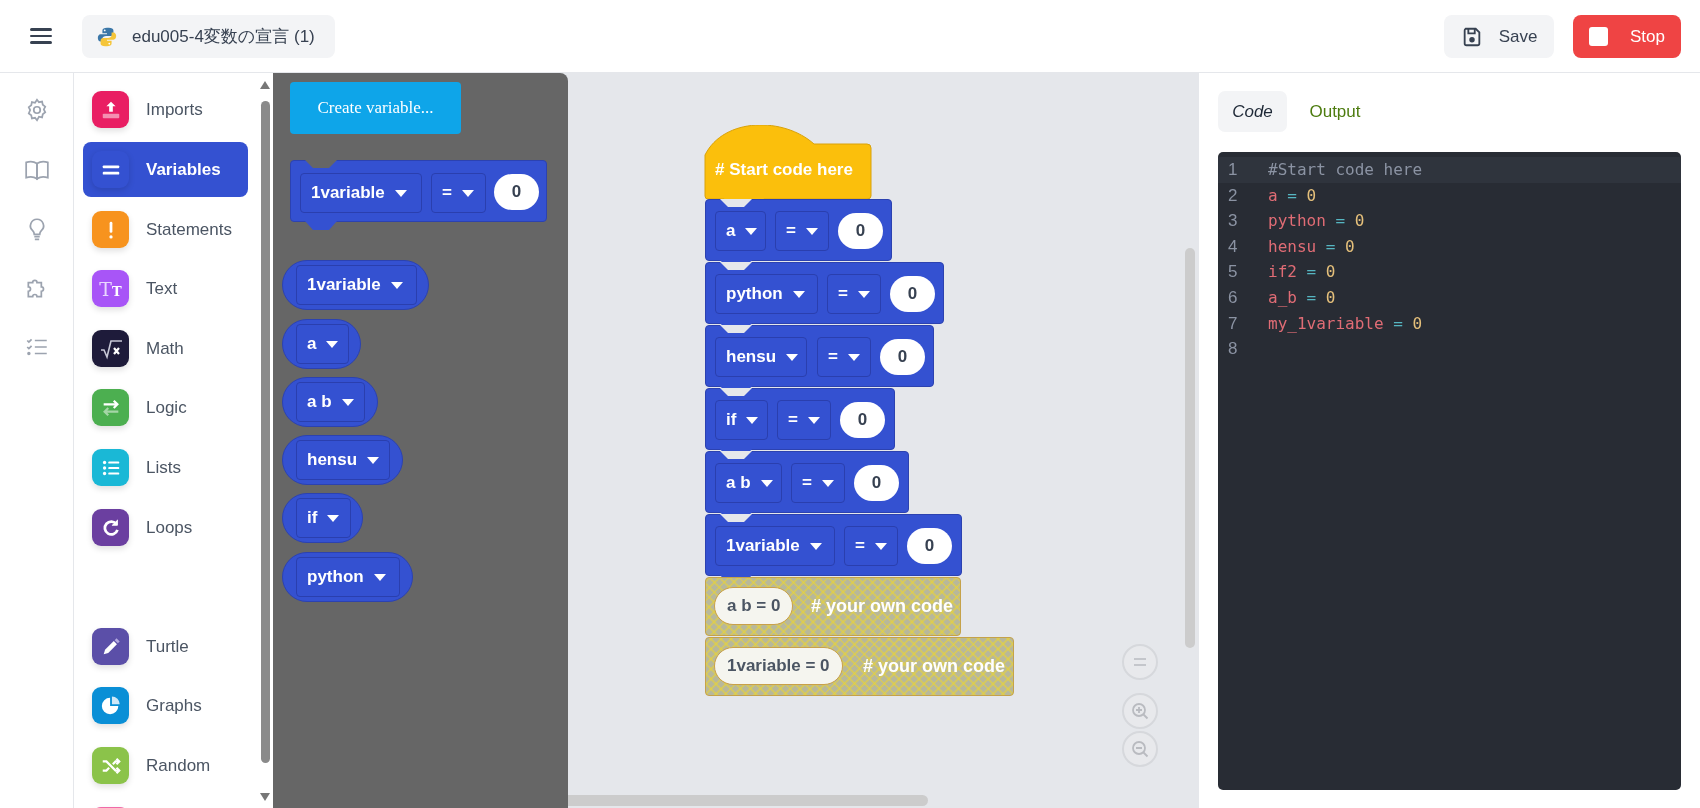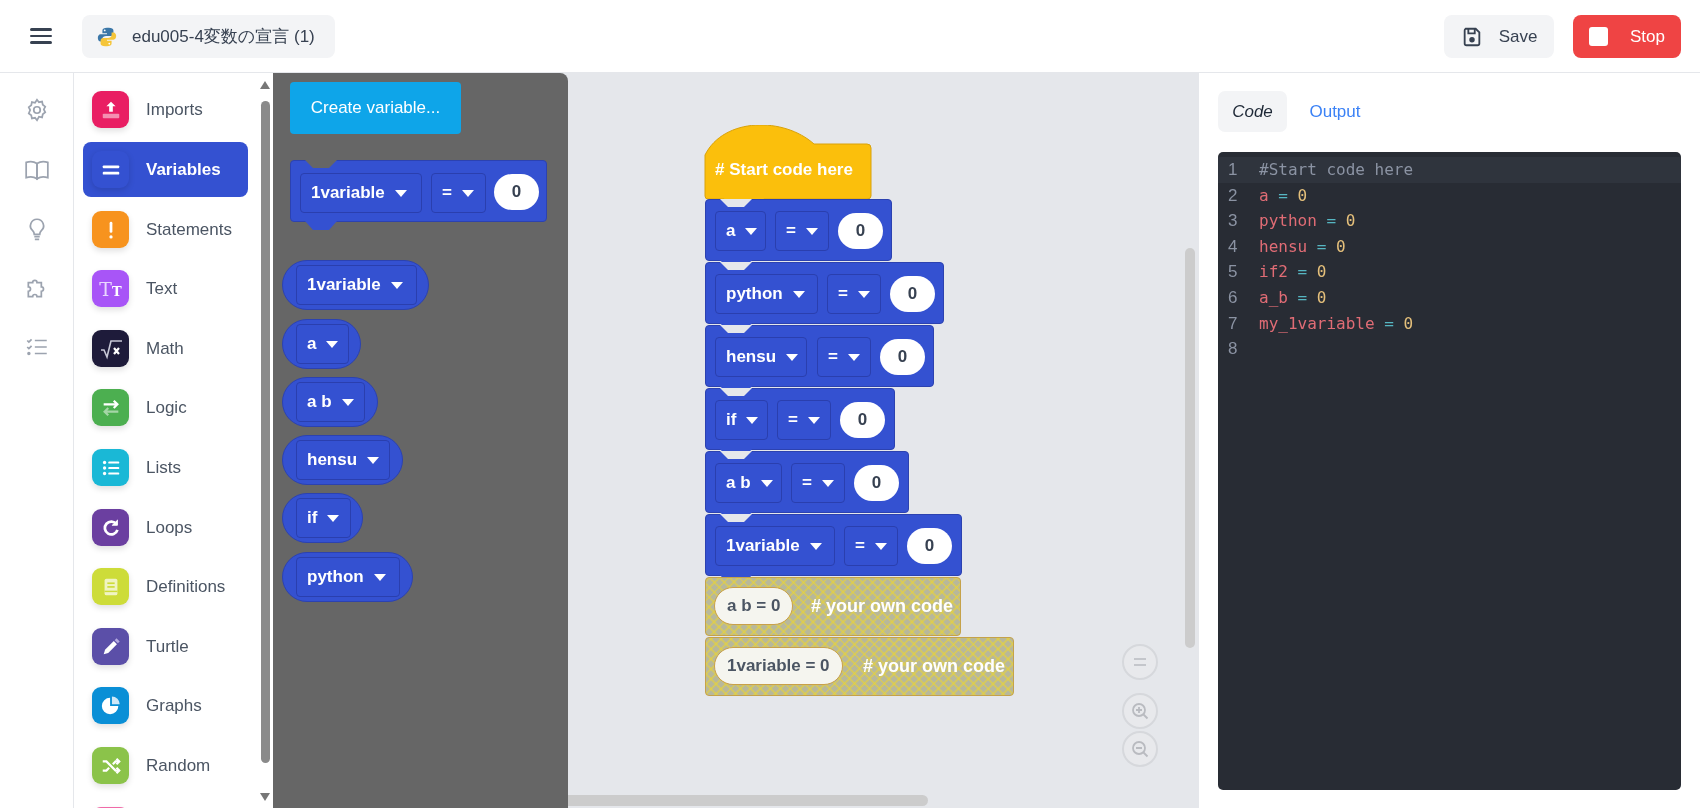--- a/index.html
+++ b/index.html
@@ -24,21 +24,21 @@
   .cat .lbl { margin-left: 17px; font-size: 17px; color: #4b5563; }
   .cat.active .lbl { color: #fff; }
 
   .cat-scroll { position: absolute; left: 258px; top: 73px; width: 15px; height: 735px; background: #fff; }
   .cat-scroll .thumb { position: absolute; left: 3px; top: 28px; width: 9px; height: 662px; background: #8a8a8a; border-radius: 5px; }
   .cat-scroll .up { position: absolute; left: 2px; top: 8px; width: 0; height: 0; border-left: 5px solid transparent; border-right: 5px solid transparent; border-bottom: 8px solid #777; }
   .cat-scroll .down { position: absolute; left: 2px; top: 720px; width: 0; height: 0; border-left: 5px solid transparent; border-right: 5px solid transparent; border-top: 8px solid #777; }
 
   .workspace { position: absolute; left: 273px; top: 73px; width: 926px; height: 735px; background: #e5e7eb; overflow: hidden; }
   .flyout { position: absolute; left: 0; top: 0; width: 295px; height: 735px; background: #666666; border-radius: 0 8px 0 0; }
-  .create-var { position: absolute; left: 17px; top: 9px; width: 171px; height: 52px; background: #0ea5e9; border-radius: 4px; color: #fff; font-size: 17px; display: flex; align-items: center; justify-content: center; cursor: pointer; }
+  .create-var { position: absolute; left: 17px; top: 9px; width: 171px; height: 52px; background: #0ea5e9; border-radius: 4px; color: #fff; font-size: 17px; display: flex; align-items: center; justify-content: center; cursor: pointer; font-family: Liberation Serif, serif; }
 
   .blk { position: absolute; background: #3451d1; border: 1px solid #2c42b0; }
   .stmt { border-radius: 4px; }
   .stmt::before { content: ""; position: absolute; left: 14px; top: -1px; width: 32px; height: 8px; background: #e5e7eb; clip-path: polygon(0 0, 100% 0, 75% 100%, 25% 100%); }
   .flyout .stmt::before { background: #666666; }
   .stmt::after { content: ""; position: absolute; left: 14px; bottom: -9px; width: 32px; height: 9px; background: #3451d1; clip-path: polygon(0 0, 100% 0, 75% 100%, 25% 100%); }
   .pill { border-radius: 26px; }
   .field { position: absolute; border: 1px solid #2a3fae; border-radius: 4px; color: #fff; font-weight: bold; font-size: 17px; display: flex; align-items: center; padding-left: 10px; cursor: pointer; }
   .field .tri { display: inline-block; margin-left: 10px; width: 0; height: 0; border-left: 6px solid transparent; border-right: 6px solid transparent; border-top: 7px solid #fff; }
   .num { position: absolute; background: #fff; border-radius: 20px; color: #374151; font-weight: bold; font-size: 17px; display: flex; align-items: center; justify-content: center; cursor: text; }
@@ -49,27 +49,27 @@
     background-color: #b8b89a;
     background-image: repeating-linear-gradient(45deg, rgba(230,210,60,0.55) 0 2px, transparent 2px 7px), repeating-linear-gradient(-45deg, rgba(230,210,60,0.55) 0 2px, transparent 2px 7px); }
   .comment .inpill { position: absolute; left: 8px; top: 9px; height: 38px; background: #f5f5ef; border: 1px solid #c9a04a; border-radius: 20px; color: #4b5563; font-weight: bold; font-size: 17px; display: flex; align-items: center; padding: 0 12px; }
   .comment .ctext { position: absolute; top: 18px; color: #fff; font-weight: bold; font-size: 18px; }
 
   .ws-vscroll { position: absolute; left: 912px; top: 175px; width: 10px; height: 400px; background: #cccccc; border-radius: 5px; }
   .ws-hscroll { position: absolute; left: 110px; top: 722px; width: 545px; height: 11px; background: #cccccc; border-radius: 6px; }
   .zoom-btn { position: absolute; left: 849px; width: 36px; height: 36px; border-radius: 50%; border: 2px solid #d6d8dc; background: #e8e9ec; display: flex; align-items: center; justify-content: center; cursor: pointer; }
 
   .right { position: absolute; left: 1199px; top: 73px; width: 501px; height: 735px; background: #fff; }
-  .tab { position: absolute; top: 18px; height: 41px; border-radius: 7px; font-size: 17px; color: #3b82f6; display: flex; align-items: center; justify-content: center; cursor: pointer; }
+  .tab { position: absolute; top: 18px; height: 41px; border-radius: 7px; font-size: 17px; color: #4d7c0f; display: flex; align-items: center; justify-content: center; cursor: pointer; }
   .tab.active { background: #f3f4f6; color: #1f2937; font-style: italic; }
   .editor { position: absolute; left: 19px; top: 79px; width: 463px; height: 638px; background: #282c34; border-radius: 5px; font-family: "DejaVu Sans Mono", "Liberation Mono", monospace; font-size: 16px; padding-top: 5px; }
   .line { position: relative; height: 25.6px; line-height: 25.6px; }
   .line.cur { background: #2f343d; }
   .ln { position: absolute; left: 10px; width: 20px; color: #8b93a3; font-family: "Liberation Sans", sans-serif; font-size: 17px; }
-  .src { position: absolute; left: 41px; white-space: pre; }
+  .src { position: absolute; left: 50px; white-space: pre; }
   .c-comment { color: #8b93a3; }
   .c-var { color: #e06c75; }
   .c-op { color: #56b6c2; }
   .c-num { color: #e5c07b; }
   .splitter { position: absolute; left: 1205px; top: 423px; width: 3px; height: 38px; background: #d1d5db; border-radius: 2px; }
 </style>
 </head>
 <body>
 
 <div class="header">
@@ -192,31 +192,20 @@
   </div>
   <div class="cat" style="top:427px">
     <div class="ic" style="background:#6b3fa0">
       <svg width="22" height="22" viewBox="0 0 24 24" fill="none" stroke="#fff" stroke-width="3">
           <path d="M18 8a7 7 0 1 0 1 6"></path>
           <path d="M19 3v6h-6" fill="#fff" stroke-width="1"></path>
         </svg>
     </div>
     <span class="lbl">Loops</span>
   </div>
-  <div class="cat" style="top:486px">
-    <div class="ic" style="background:#cddc39">
-      <svg width="22" height="22" viewBox="0 0 24 24">
-          <rect x="5" y="3" width="14" height="18" rx="2" fill="#f0f4c3"></rect>
-          <rect x="8" y="7" width="8" height="1.8" fill="#cddc39"></rect>
-          <rect x="8" y="11" width="8" height="1.8" fill="#cddc39"></rect>
-          <rect x="5" y="16" width="14" height="1.6" fill="#cddc39"></rect>
-        </svg>
-    </div>
-    <span class="lbl">Definitions</span>
-  </div>
   <div class="cat" style="top:546px">
     <div class="ic" style="background:#5b4fa8">
       <svg width="22" height="22" viewBox="0 0 24 24">
           <path d="M4 20l1.5-5L15 5.5l3.5 3.5L9 18.5z" fill="#fff"></path>
           <path d="M16 4.5l2-2 3.5 3.5-2 2z" fill="#b3a9e0"></path>
         </svg>
     </div>
     <span class="lbl">Turtle</span>
   </div>
   <div class="cat" style="top:605px">

